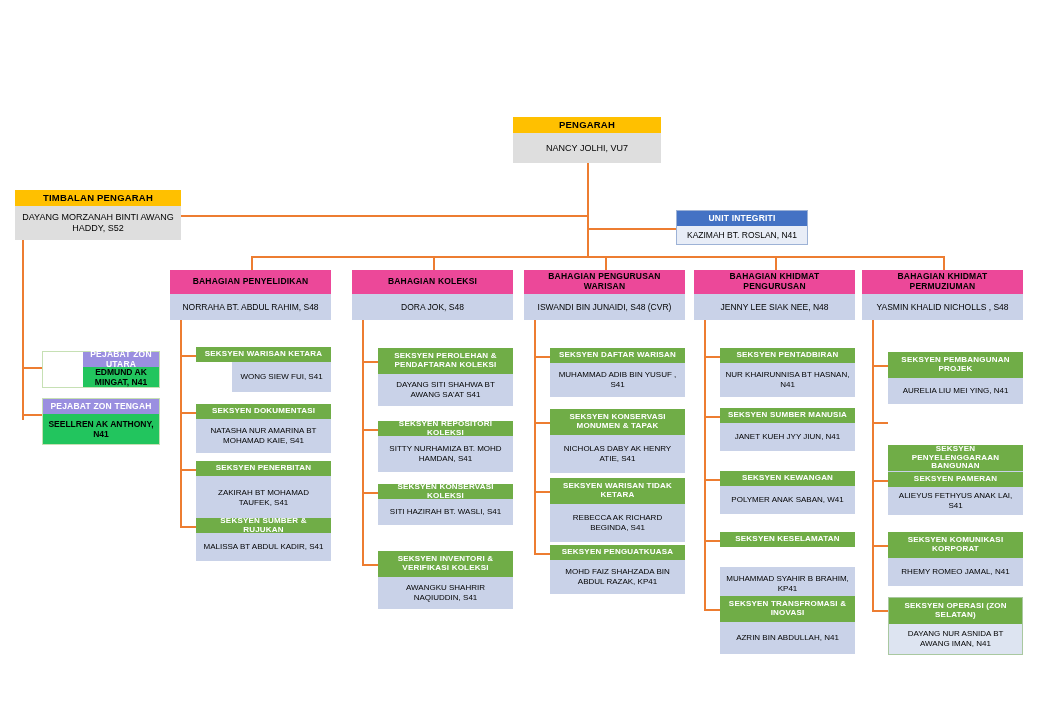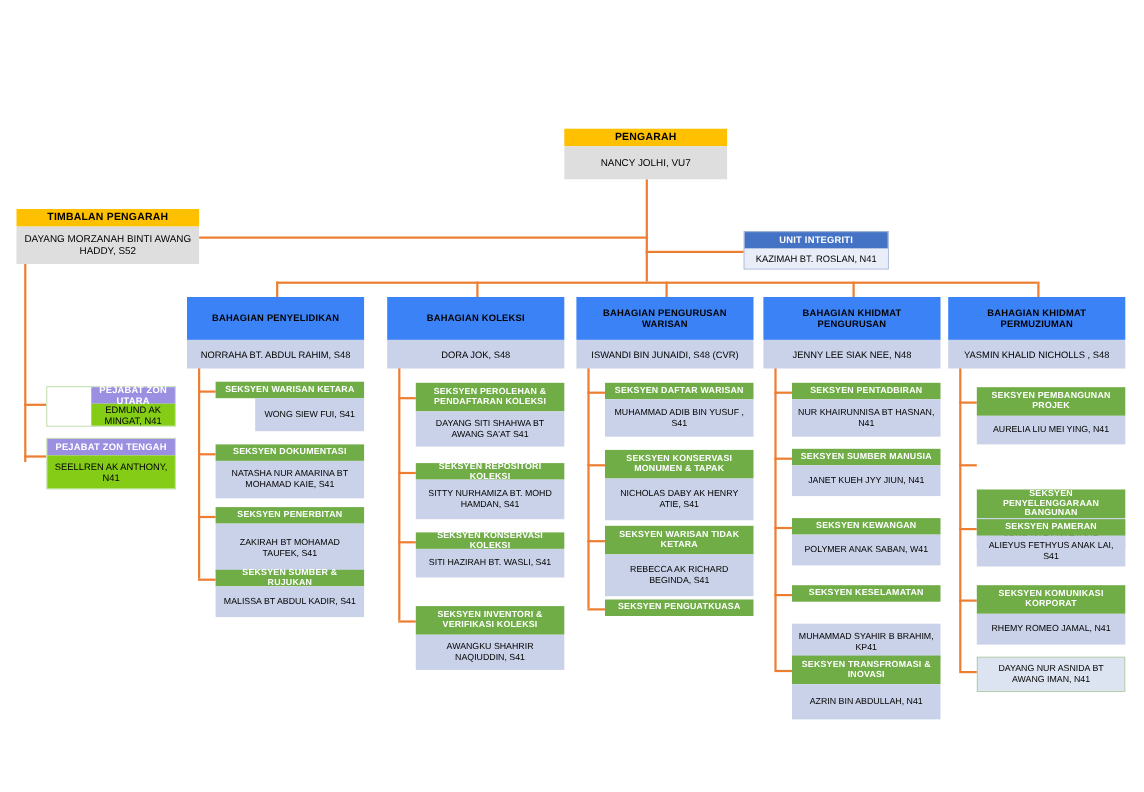--- a/index.html
+++ b/index.html
@@ -34,24 +34,24 @@
   .t-dep .bd{background:#DEDEDE;color:#000;font-size:9px;height:34px;}
 
   
   .t-unit{border:1px solid #9DB2D6;}
   .t-unit .hd{background:#4472C4;color:#fff;font-size:8.5px;height:15px;}
   .t-unit .bd{background:#E8EDF7;color:#000;font-size:8.5px;height:18px;}
 
   
   .t-zone{border:1px solid #C6E0B4;}
   .t-zone .hd{background:#9A8FE0;color:#fff;font-size:8.5px;height:15px;}
-  .t-zone .bd{background:#84cc16;color:#000;font-size:8.5px;}
-
-  
-  .t-div .hd{background:#3b82f6;color:#000;font-size:8.5px;height:39px;}
+  .t-zone .bd{background:#22c55e;color:#000;font-size:8.5px;font-weight:bold;}
+
+  
+  .t-div .hd{background:#ec4899;color:#000;font-size:8.5px;height:24px;}
   .t-div .bd{background:#C9D2E8;color:#000;font-size:8.5px;height:26px;}
 
   
   .t-sec .hd{background:#70AD47;color:#fff;font-size:8px;}
   .t-sec .bd{background:#C9D2E8;color:#000;font-size:8px;}
   .t-sec.framed{border:1px solid #A9C8A0;}
   .t-sec.framed .bd{background:#DDE4F1;}
 </style>
 </head>
 <body>
@@ -167,20 +167,21 @@
     <div class="box t-sec" style="left: 550px; top: 409px; width: 135px;">
       <div class="hd" style="height: 26px;">SEKSYEN KONSERVASI MONUMEN &amp; TAPAK</div>
       <div class="bd" style="height: 38px;">NICHOLAS DABY AK HENRY ATIE, S41</div>
     </div>
     <div class="box t-sec" style="left: 550px; top: 478px; width: 135px;">
       <div class="hd" style="height: 26px;">SEKSYEN WARISAN TIDAK KETARA</div>
       <div class="bd" style="height: 38px;">REBECCA AK RICHARD BEGINDA, S41</div>
     </div>
     <div class="box t-sec" style="left: 550px; top: 545px; width: 135px; border-radius: 21px;">
       <div class="hd" style="height: 15px;">SEKSYEN PENGUATKUASA</div>
+      <div class="bd" style="height: 34px;">MOHD FAIZ SHAHZADA BIN ABDUL RAZAK, KP41</div>
     </div>
     <div class="box t-div" style="left: 694px; top: 270px; width: 161px;">
       <div class="hd">BAHAGIAN KHIDMAT PENGURUSAN</div>
       <div class="bd">JENNY LEE SIAK NEE, N48</div>
     </div>
     <div class="box t-sec" style="left: 720px; top: 348px; width: 135px;">
       <div class="hd" style="height: 15px;">SEKSYEN PENTADBIRAN</div>
       <div class="bd" style="height: 34px;">NUR KHAIRUNNISA BT HASNAN, N41</div>
     </div>
     <div class="box t-sec" style="left: 720px; top: 408px; width: 135px;">
@@ -213,15 +214,16 @@
     </div>
     <div class="box t-sec" style="left: 888px; top: 472px; width: 135px;">
       <div class="hd" style="height: 15px;">SEKSYEN PAMERAN</div>
       <div class="bd" style="height: 28px;">ALIEYUS FETHYUS ANAK LAI, S41</div>
     </div>
     <div class="box t-sec" style="left: 888px; top: 532px; width: 135px;">
       <div class="hd" style="height: 26px;">SEKSYEN KOMUNIKASI KORPORAT</div>
       <div class="bd" style="height: 28px;">RHEMY ROMEO JAMAL, N41</div>
     </div>
     <div class="box t-sec framed" style="left: 888px; top: 597px; width: 135px;">
+      <div class="hd" style="height: 26px;">SEKSYEN OPERASI (ZON SELATAN)</div>
       <div class="bd" style="height: 30px;">DAYANG NUR ASNIDA BT AWANG IMAN, N41</div>
     </div>
   </div>
 
 </body></html>

